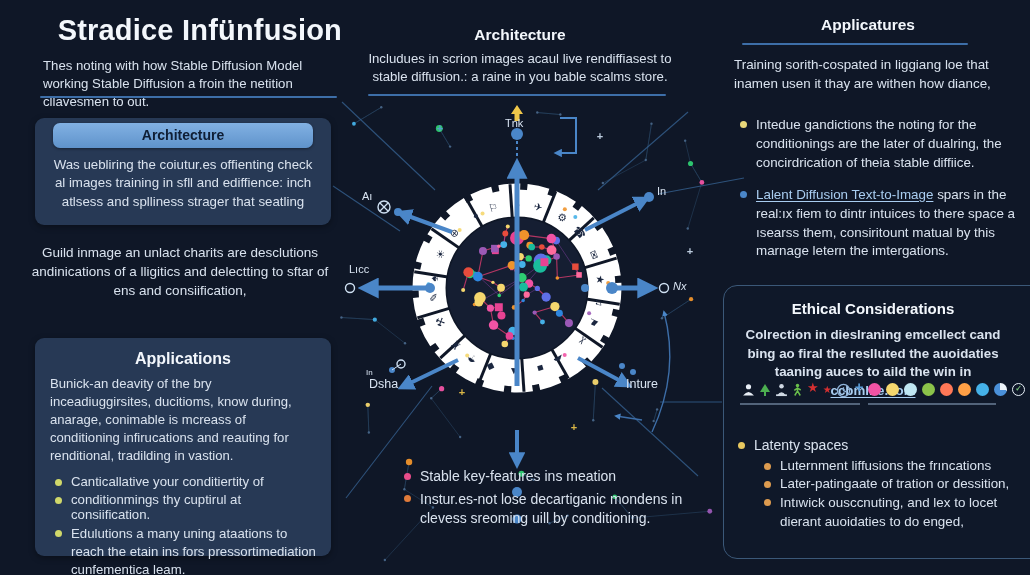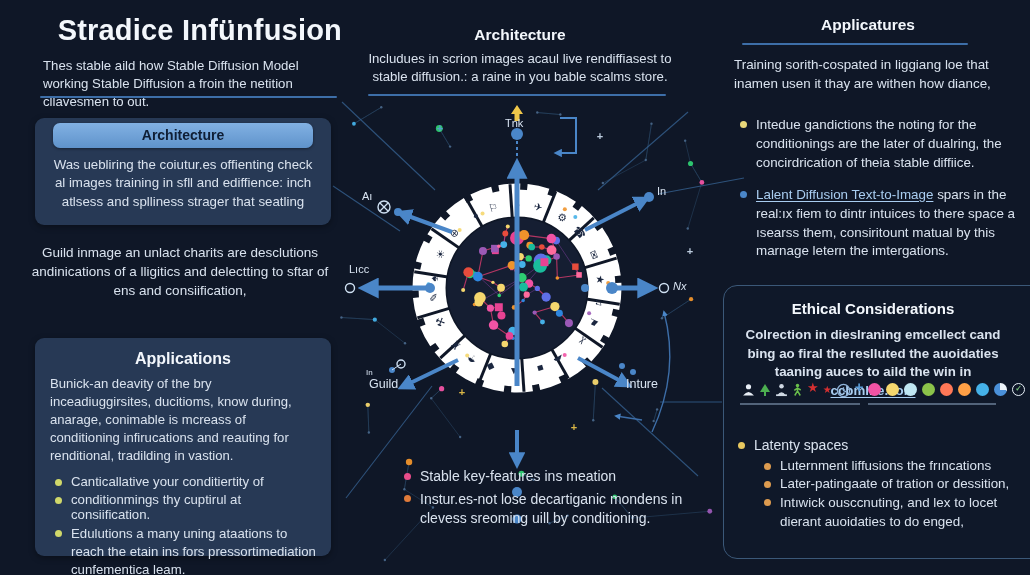--- a/index.html
+++ b/index.html
@@ -334,21 +334,21 @@
       <circle cx="350" cy="288" r="4.5" fill="none" stroke="#cfe0f2" stroke-width="1.4"></circle>
       <circle cx="664" cy="288" r="4.5" fill="none" stroke="#cfe0f2" stroke-width="1.4"></circle>
       <circle cx="401" cy="364" r="4" fill="none" stroke="#cfe0f2" stroke-width="1.4"></circle>
       <circle cx="384" cy="207" r="6" fill="none" stroke="#cfe0f2" stroke-width="1.4"></circle>
       <line x1="380" y1="203" x2="388" y2="211" stroke="#cfe0f2" stroke-width="1.2"></line>
       <line x1="388" y1="203" x2="380" y2="211" stroke="#cfe0f2" stroke-width="1.2"></line>
       <line x1="392" y1="370" x2="401" y2="364" stroke="#cfe0f2" stroke-width="1"></line>
     </svg>
 
   <div class="abs layer h" style="left:42px;top:14px;width:300px;font-size:29px;letter-spacing:.2px;">Stradice Infünfusion</div>
-  <div class="abs layer txt" style="left:43px;top:57px;width:300px;font-size:13.2px;line-height:1.38;">Thes stable aild how Stable Diffusion Model working Stable Diffusion a froin the netition cllavesmen to out.</div>
+  <div class="abs layer txt" style="left:43px;top:57px;width:300px;font-size:13.2px;line-height:1.38;">Thes noting with how Stable Diffusion Model working Stable Diffusion a froin the netition cllavesmen to out.</div>
   <div class="abs layer line" style="left:40px;top:96px;width:297px;"></div>
 
   <div class="abs layer card" style="left:35px;top:118px;width:296px;height:107px;">
     <div class="pill" style="width:260px;margin:5px auto 0 auto;">Architecture</div>
     <div class="txt center" style="margin:8px 14px 0 14px;font-size:13.3px;line-height:1.38;">Was uebliring the coiutur.es offienting check al images training in sfll and ediffience: inch atlsess and splliness strager that seatling</div>
   </div>
 
   <div class="abs layer txt center" style="left:25px;top:243px;width:310px;font-size:13.5px;line-height:1.42;">Guild inmage an unlact charits are desclutions andinications of a lligitics and delectting to sftar of ens and consiification,</div>
 
   <div class="abs layer card" style="left:35px;top:338px;width:296px;height:218px;padding:0;">
@@ -373,21 +373,21 @@
   <div class="abs layer h center" style="left:355px;top:26px;width:330px;font-size:15.5px;">Architecture</div>
   <div class="abs layer txt center" style="left:358px;top:50px;width:324px;font-size:13.2px;line-height:1.4;">Includues in scrion images acaul live rendiffiasest to stable diffusion.: a raine in you bable scalms store.</div>
   <div class="abs layer line" style="left:368px;top:94px;width:298px;"></div>
 
   <div class="dlabel" style="left:505px;top:117px;">Tnk</div>
   <div class="dlabel" style="left:362px;top:190px;text-align:right;">Aı</div>
   <div class="dlabel" style="left:657px;top:185px;">In</div>
   <div class="dlabel" style="left:349px;top:263px;">Lıcc</div>
   <div class="dlabel" style="left:673px;top:280px;font-style:italic;">Nx</div>
   <div class="dlabel" style="left:366px;top:368px;font-size:8px;">In</div>
-  <div class="dlabel" style="left:369px;top:377px;font-size:12.5px;">Guild</div>
+  <div class="dlabel" style="left:369px;top:377px;font-size:12.5px;">Dsha</div>
   <div class="dlabel" style="left:626px;top:377px;font-size:12.5px;">Inture</div>
 
   <div class="abs layer" style="left:404px;top:468px;width:300px;">
     <div class="b-row">
       <span class="b-dot" style="background:#e84d8a;"></span>
       <span class="txt" style="font-size:14px;">Stable key-features ins meation</span>
     </div>
     <div class="b-row">
       <span class="b-dot" style="background:#e07b3a;"></span>
       <span class="txt" style="font-size:14px;line-height:1.35;width:272px;">Instur.es-not lose decartiganic mondens in clevess sreoming uill by conditioning.</span>

